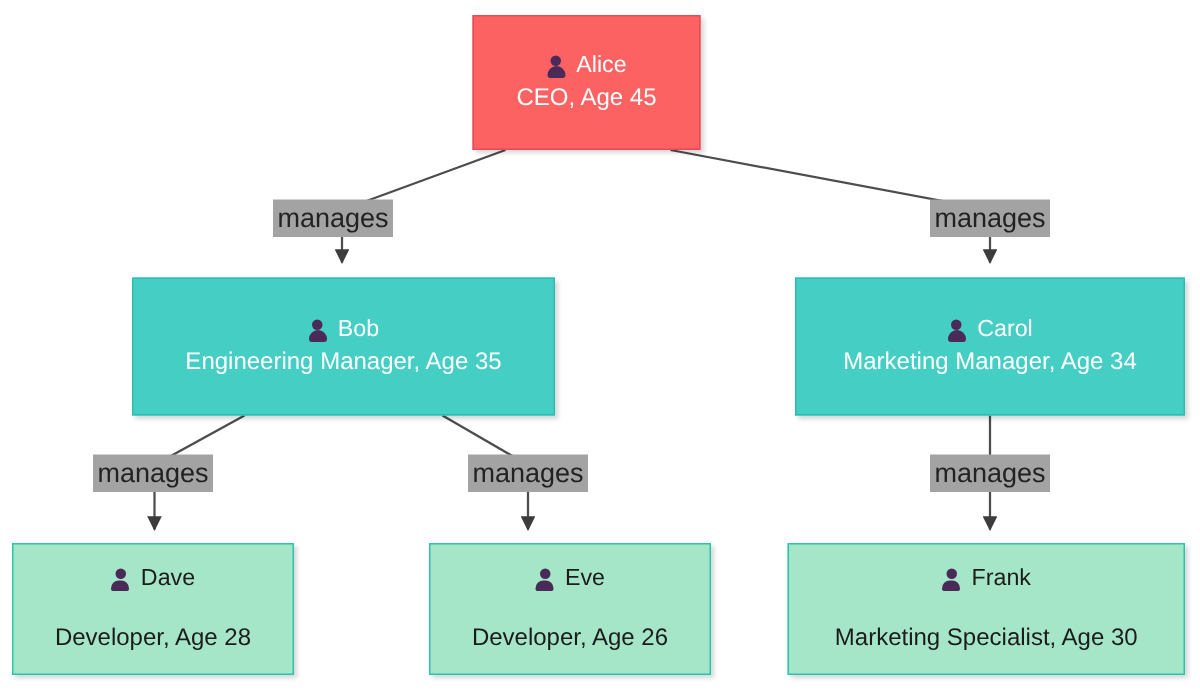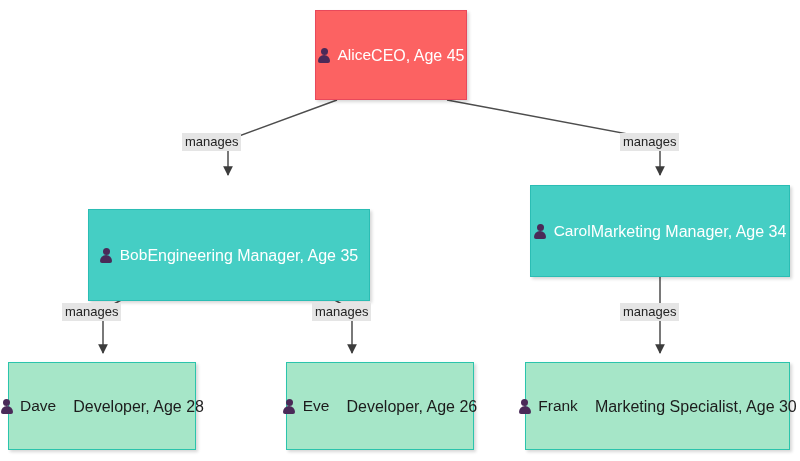--- a/index.html
+++ b/index.html
@@ -22,21 +22,21 @@
     position: absolute;
     left: 0;
     top: 0;
     width: 800px;
     height: 461px;
   }
   .node {
     position: absolute;
     box-sizing: border-box;
     display: flex;
-    flex-direction: row;
+    flex-direction: column;
     align-items: center;
     justify-content: center;
     text-align: center;
     line-height: 1.32;
     box-shadow: 2px 2px 3px rgba(0,0,0,0.16);
     z-index: 5;
   }
   .node .title-row {
     display: flex;
     align-items: center;
@@ -87,23 +87,23 @@
     color: #ffffff;
   }
   .node.leaf {
     background: #a6e6c8;
     border: 1.8px solid #2bc4ac;
     color: #1c1c1c;
     gap: 17px;
   }
   .edge-label {
     position: absolute;
-    background: #e5e5e5;
+    background: #a3a3a3;
     color: #222222;
-    font-size: 13px;
+    font-size: 18px;
     line-height: 1.25;
     padding: 1px 3px;
     white-space: nowrap;
     z-index: 6;
   }
 </style>
 </head>
 <body>
 
 <div id="canvas">
@@ -140,21 +140,21 @@
     <div class="title-row">
       <span class="person-icon">
         <span class="head"></span>
           <span class="body"></span>
       </span>
       <span>Alice</span>
     </div>
     <div class="subtitle">CEO, Age 45</div>
   </div>
 
-  <div class="node mid" style="left:88px; top:185px; width:282px; height:92px;margin-top:24px;">
+  <div class="node mid" style="left:88px; top:185px; width:282px; height:92px;">
     <div class="title-row">
       <span class="person-icon">
         <span class="head"></span>
           <span class="body"></span>
       </span>
       <span>Bob</span>
     </div>
     <div class="subtitle">Engineering Manager, Age 35</div>
   </div>
 

